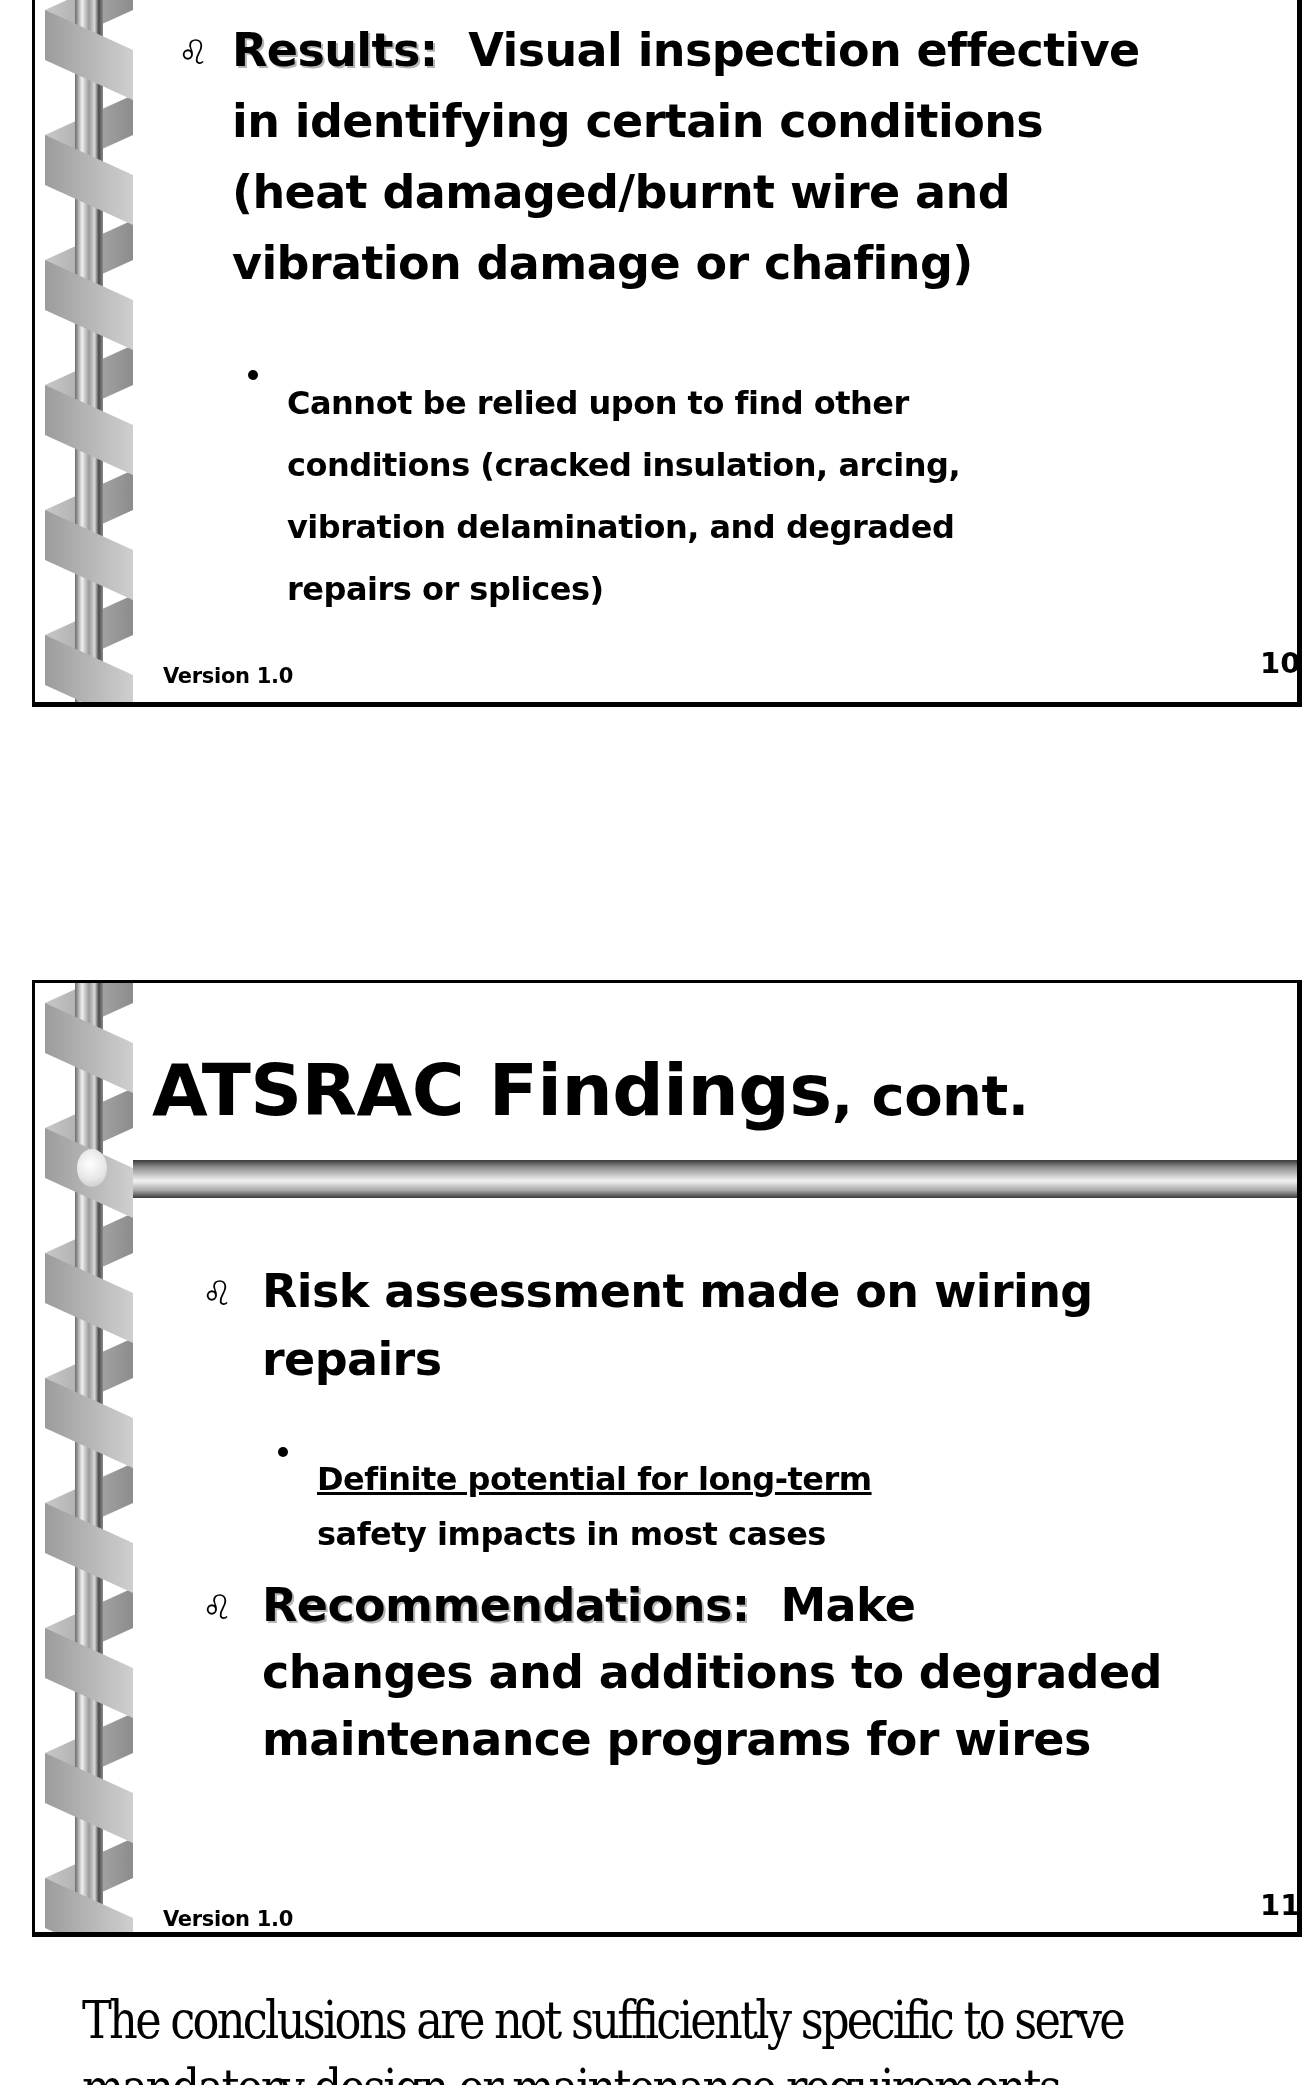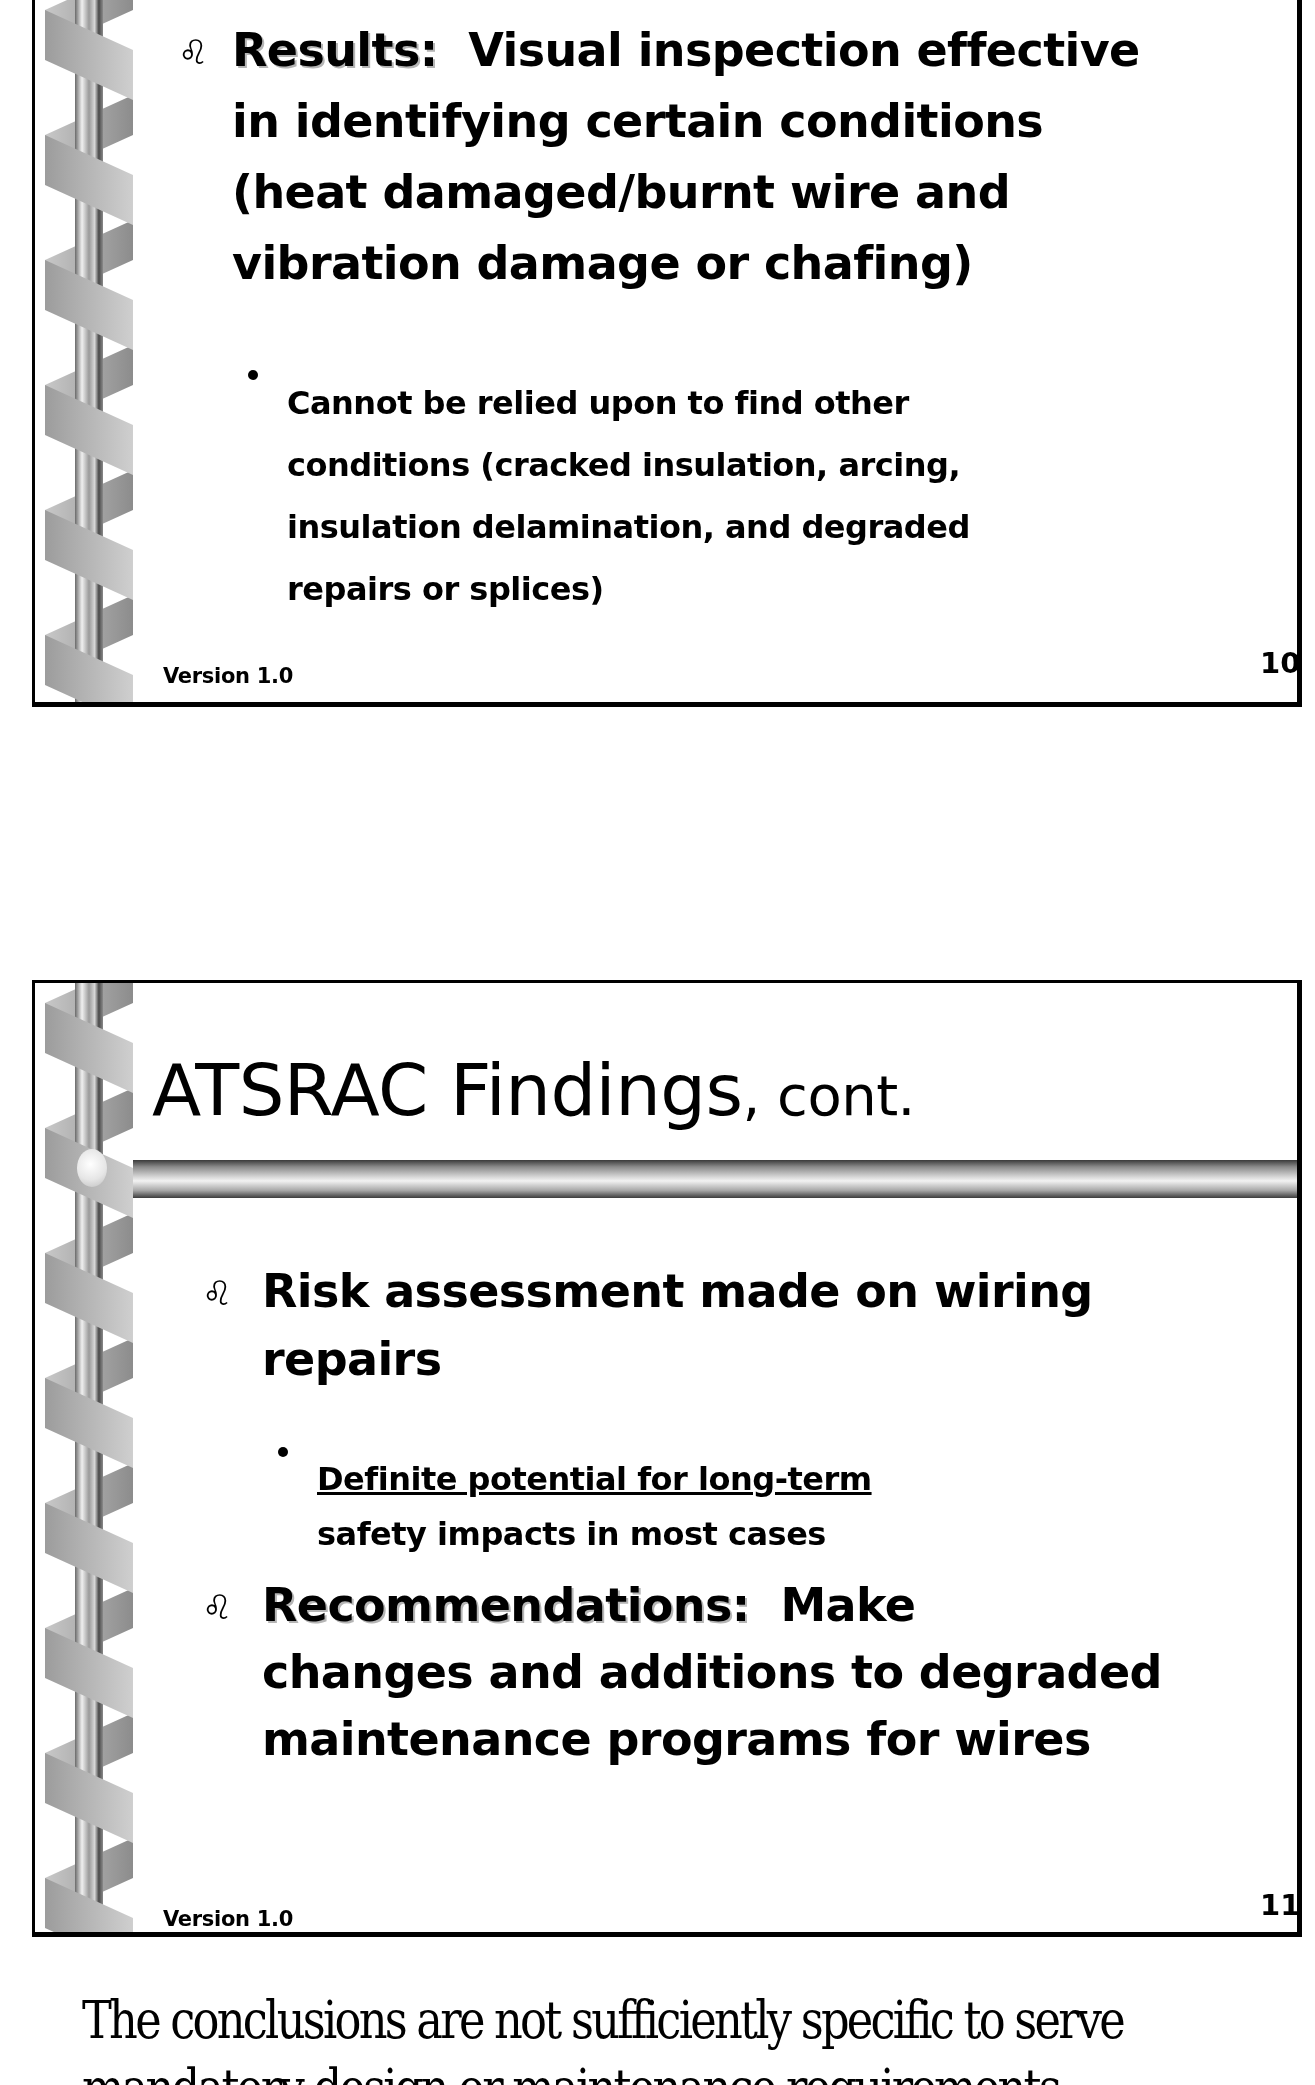--- a/index.html
+++ b/index.html
@@ -10,21 +10,21 @@
   .deco { position:absolute; left:10px; top:0; width:88px; bottom:0; }
   .deco svg { width:88px; height:100%; display:block; }
   .line { position:absolute; white-space:nowrap; font-weight:bold; }
   .b1 { font-size:46px; letter-spacing:-0.6px; }
   .b2 { font-size:32px; letter-spacing:-0.5px;margin-top:46px; }
   .emb { text-shadow:2px 2px 0 #b5b5b5; }
   .icon-leo { position:absolute; font-size:34px; font-weight:normal; font-family:"DejaVu Sans", sans-serif; }
   .icon-dot { position:absolute; width:10px; height:10px; border-radius:50%; background:#000; }
   .version { position:absolute; font-weight:bold; font-size:21px; letter-spacing:-0.3px; }
   .pagenum { position:absolute; font-weight:bold; font-size:29px; }
-  .title { position:absolute; font-weight:normal; white-space:nowrap; letter-spacing:-0.5px; }
+  .title { position:absolute; font-weight:bold; white-space:nowrap; letter-spacing:-0.5px; }
   .title .main { font-size:72px; }
   .title .sub { font-size:56px; }
   .titlebar { position:absolute; left:98px; right:0; height:38px; background:linear-gradient(#3a3a3a 0%, #8a8a8a 18%, #d8d8d8 45%, #f2f2f2 55%, #a8a8a8 80%, #3c3c3c 100%); }
   .note { position:absolute; left:82px; font-family:"DejaVu Serif", serif; font-size:52px; white-space:nowrap; letter-spacing:-3.2px; transform:scaleX(0.86); transform-origin:left; }
 </style>
 </head>
 <body>
 
 <svg width="0" height="0" style="position:absolute">
   <defs>
@@ -65,21 +65,21 @@
   <div class="line b1" style="left:197px;top:33px;">
     <span class="emb">Results:</span>&nbsp; <span>Visual inspection effective</span>
   </div>
   <div class="line b1" style="left:197px;top:104px;">in identifying certain conditions</div>
   <div class="line b1" style="left:197px;top:175px;">(heat damaged/burnt wire and</div>
   <div class="line b1" style="left:197px;top:246px;">vibration damage or chafing)</div>
 
   <span class="icon-dot" style="left:213px;top:380px;"></span>
   <div class="line b2" style="left:252px;top:348px;">Cannot be relied upon to find other</div>
   <div class="line b2" style="left:252px;top:410px;">conditions (cracked insulation, arcing,</div>
-  <div class="line b2" style="left:252px;top:472px;">insulation delamination, and degraded</div>
+  <div class="line b2" style="left:252px;top:472px;">vibration delamination, and degraded</div>
   <div class="line b2" style="left:252px;top:534px;">repairs or splices)</div>
 
   <div class="version" style="left:128px;top:674px;">Version 1.0</div>
   <div class="pagenum" style="left:1225px;top:656px;">10</div>
 </div>
 
 <div class="slide" id="slide11">
   <div class="deco">
     <svg>
         <rect width="88" height="100%" fill="url(#spiral)"></rect>

